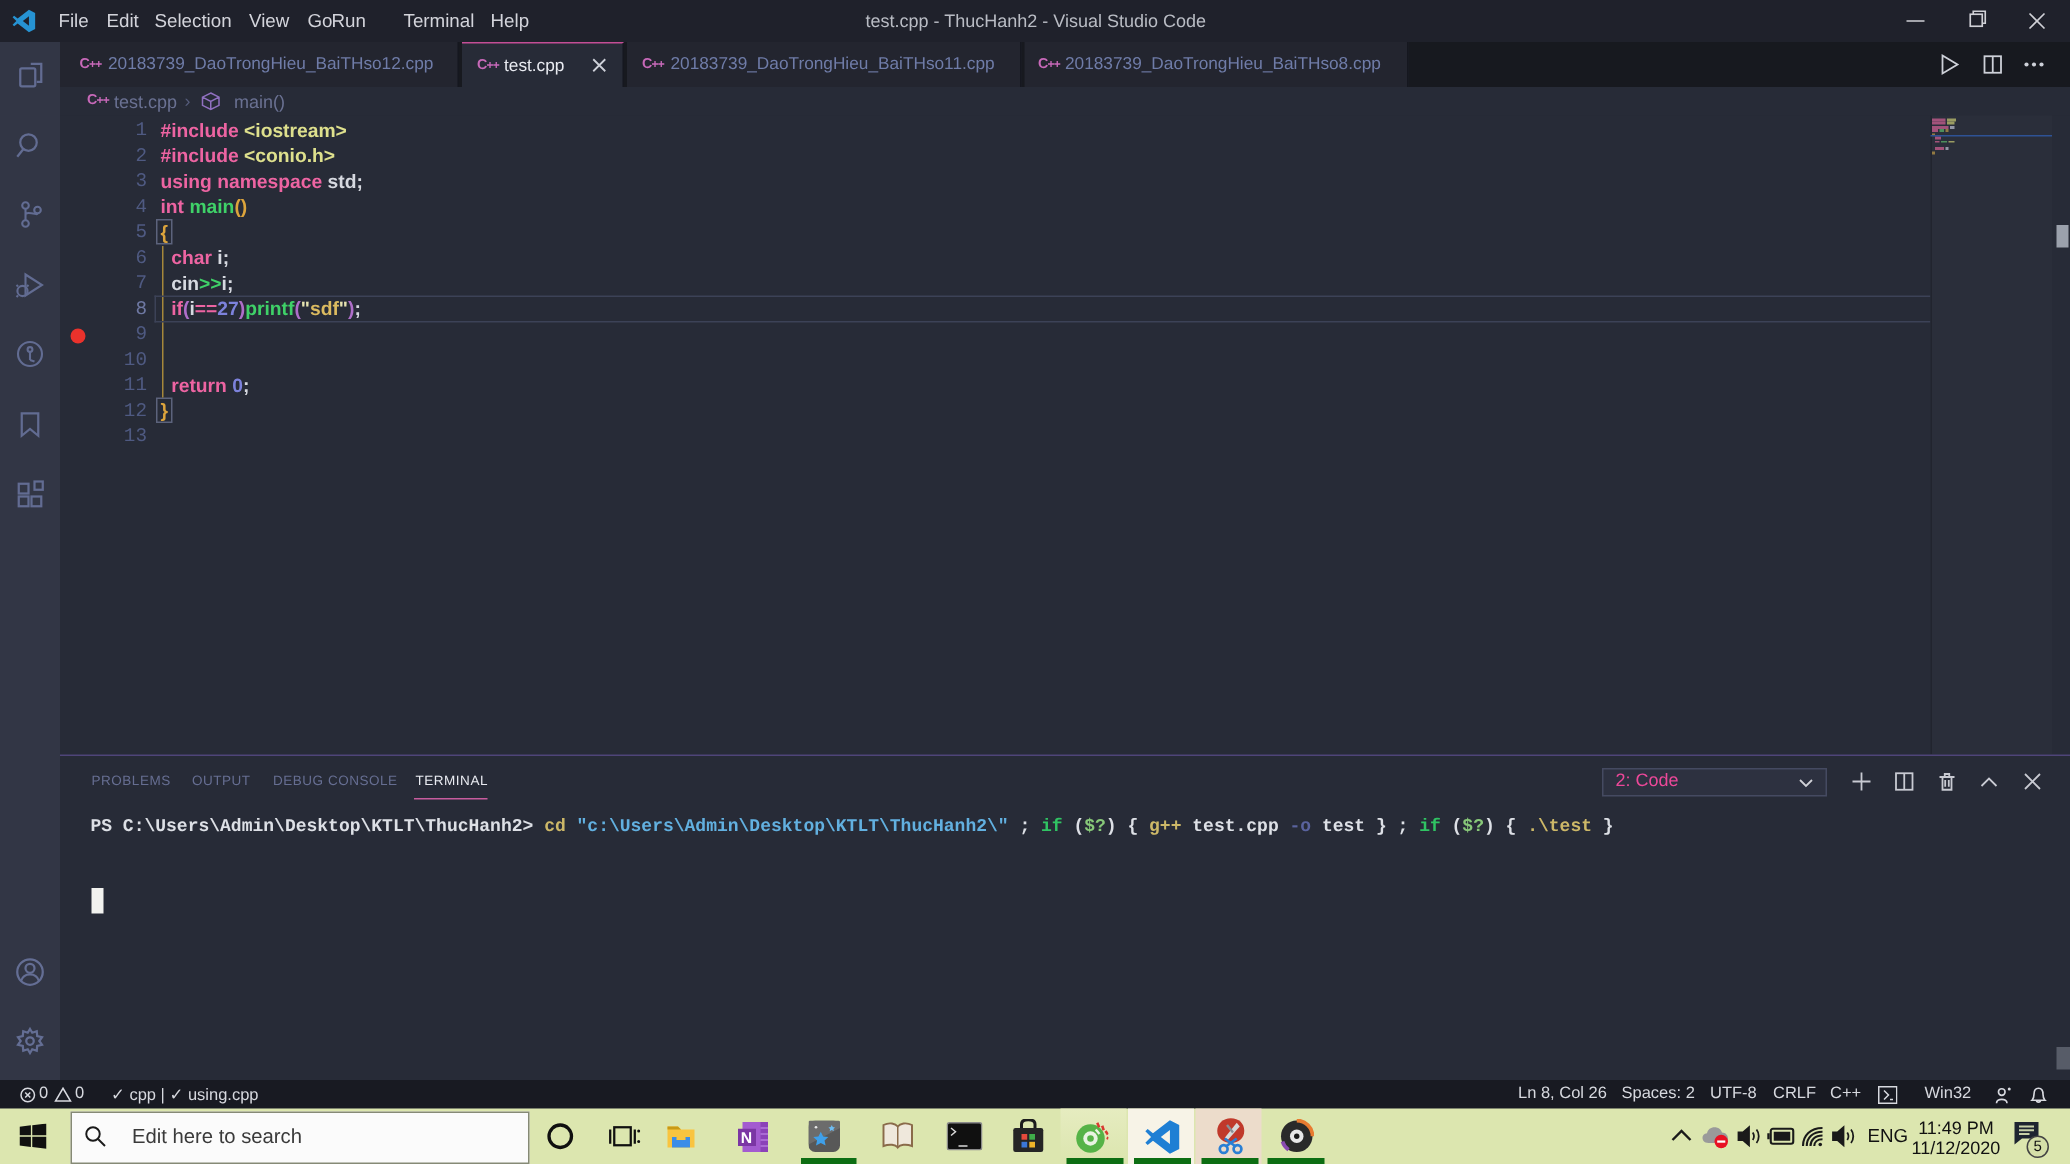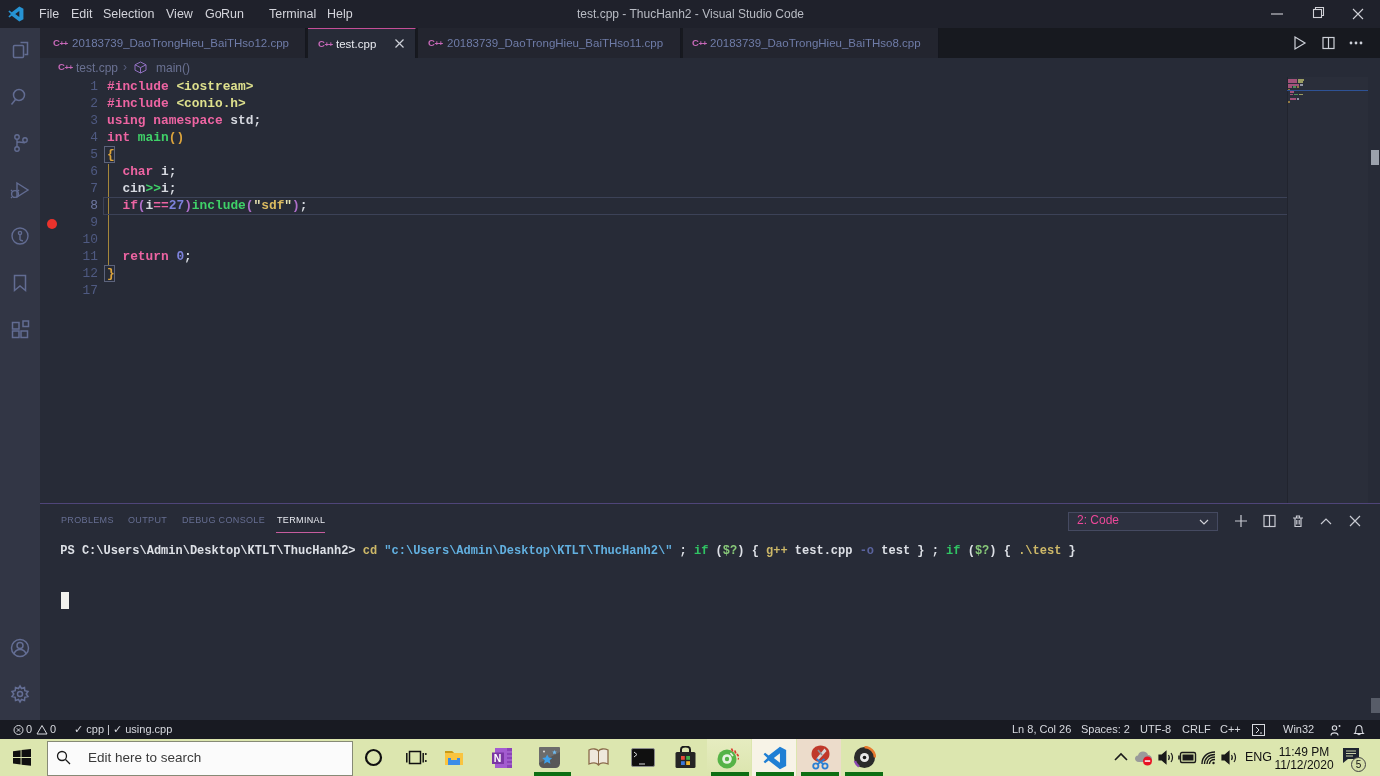--- a/index.html
+++ b/index.html
@@ -13,21 +13,21 @@
   #tabbar { left:40px; top:28px; width:1340px; height:30px; background:#17191f; }
   .tab { position:absolute; top:0; height:30px; background:#23252f; border-right:1px solid #15171f; }
   .tab .lbl { position:absolute; top:8.5px; font-size:11.5px; color:#6f7ca8; white-space:nowrap;text-align:center; }
   .cppico { position:absolute; top:9px; font-size:9.5px; font-weight:bold; color:#c869b9; white-space:nowrap; letter-spacing:-0.5px; }
   
   #activitybar { left:0; top:28px; width:40px; height:692px; background:#323645; }
   
   #breadcrumb { left:40px; top:58px; width:1340px; height:19px; background:#272b37; }
   #editor { left:40px; top:77px; width:1340px; height:426px; background:#272b37; }
   .lnum { position:absolute; left:20px; width:38px; text-align:right; font-family:"Liberation Mono",monospace; font-size:12.85px; line-height:17px; color:#4f5a82; }
-  .cline { position:absolute; left:67px; font-family:Liberation Mono, monospace; font-size:12.85px; font-weight:bold; line-height:17px; white-space:pre; color:#d6d9e0; }
+  .cline { position:absolute; left:67px; font-family:Liberation Sans, sans-serif; font-size:12.85px; font-weight:bold; line-height:17px; white-space:pre; color:#d6d9e0; }
   .pk { color:#ed64a2; } 
   .yl { color:#dee08d; } 
   .gd { color:#dca43c; } 
   .gr { color:#3fd168; } 
   .vi { color:#ae6ec9; } 
   .nu { color:#7d82dc; } 
   
   #panel { left:40px; top:503px; width:1340px; height:217px; background:#272b37; border-top:1.5px solid #4f4579;text-align:right; }
   .ptab { position:absolute; top:10.5px; font-size:9px; letter-spacing:0.35px; color:#666e92; }
   .trow { position:absolute; font-family:"Liberation Mono",monospace; font-size:12px; font-weight:bold; line-height:17px; white-space:pre; color:#dde0e6; }
@@ -157,31 +157,31 @@
   <div class="lnum" style="top:34.5px">3</div>
   <div class="lnum" style="top:51.5px">4</div>
   <div class="lnum" style="top:68.5px">5</div>
   <div class="lnum" style="top:85.5px">6</div>
   <div class="lnum" style="top:102.5px">7</div>
   <div class="lnum" style="top:119.5px;color:#6e78a2">8</div>
   <div class="lnum" style="top:136.5px">9</div>
   <div class="lnum" style="top:153.5px">10</div>
   <div class="lnum" style="top:170.5px">11</div>
   <div class="lnum" style="top:187.5px">12</div>
-  <div class="lnum" style="top:204.5px">17</div>
+  <div class="lnum" style="top:204.5px">13</div>
   <div class="abs" style="left:6.5px;top:141.5px;width:10px;height:10px;border-radius:50%;background:#ea322c"></div>
 
   <div class="cline" style="top:0.5px"><span class="pk">#include</span> <span class="yl">&lt;iostream&gt;</span></div>
   <div class="cline" style="top:17.5px"><span class="pk">#include</span> <span class="yl">&lt;conio.h&gt;</span></div>
   <div class="cline" style="top:34.5px"><span class="pk">using</span> <span class="pk">namespace</span> std;</div>
   <div class="cline" style="top:51.5px"><span class="pk">int</span> <span class="gr">main</span><span class="gd">()</span></div>
   <div class="cline" style="top:68.5px"><span class="gd">{</span></div>
   <div class="cline" style="top:85.5px">  <span class="pk">char</span> i;</div>
   <div class="cline" style="top:102.5px">  cin<span class="gr">&gt;&gt;</span>i;</div>
-  <div class="cline" style="top:119.5px">  <span class="pk">if</span><span class="vi">(</span>i<span class="pk">==</span><span class="nu">27</span><span class="vi">)</span><span class="gr">include</span><span class="vi">(</span><span style="color:#e6e2b0">"</span><span style="color:#dcbb60">sdf</span><span style="color:#e6e2b0">"</span><span class="vi">)</span>;</div>
+  <div class="cline" style="top:119.5px">  <span class="pk">if</span><span class="vi">(</span>i<span class="pk">==</span><span class="nu">27</span><span class="vi">)</span><span class="gr">printf</span><span class="vi">(</span><span style="color:#e6e2b0">"</span><span style="color:#dcbb60">sdf</span><span style="color:#e6e2b0">"</span><span class="vi">)</span>;</div>
   <div class="cline" style="top:170.5px">  <span class="pk">return</span> <span class="nu">0</span>;</div>
   <div class="cline" style="top:187.5px"><span class="gd">}</span></div>
 
   <div class="abs" style="left:64px;top:68.5px;width:11px;height:17px;border:1px solid #5c637c"></div>
   <div class="abs" style="left:64px;top:187.5px;width:11px;height:17px;border:1px solid #5c637c"></div>
 
   <div class="abs" style="left:68px;top:86.5px;width:1px;height:101px;background:#a5873a"></div>
 
   <div class="abs" style="left:63px;top:120px;width:1184px;height:18px;border-top:1px solid #3c4257;border-bottom:1px solid #3c4257;border-left:1px solid #3c4257"></div>
 

